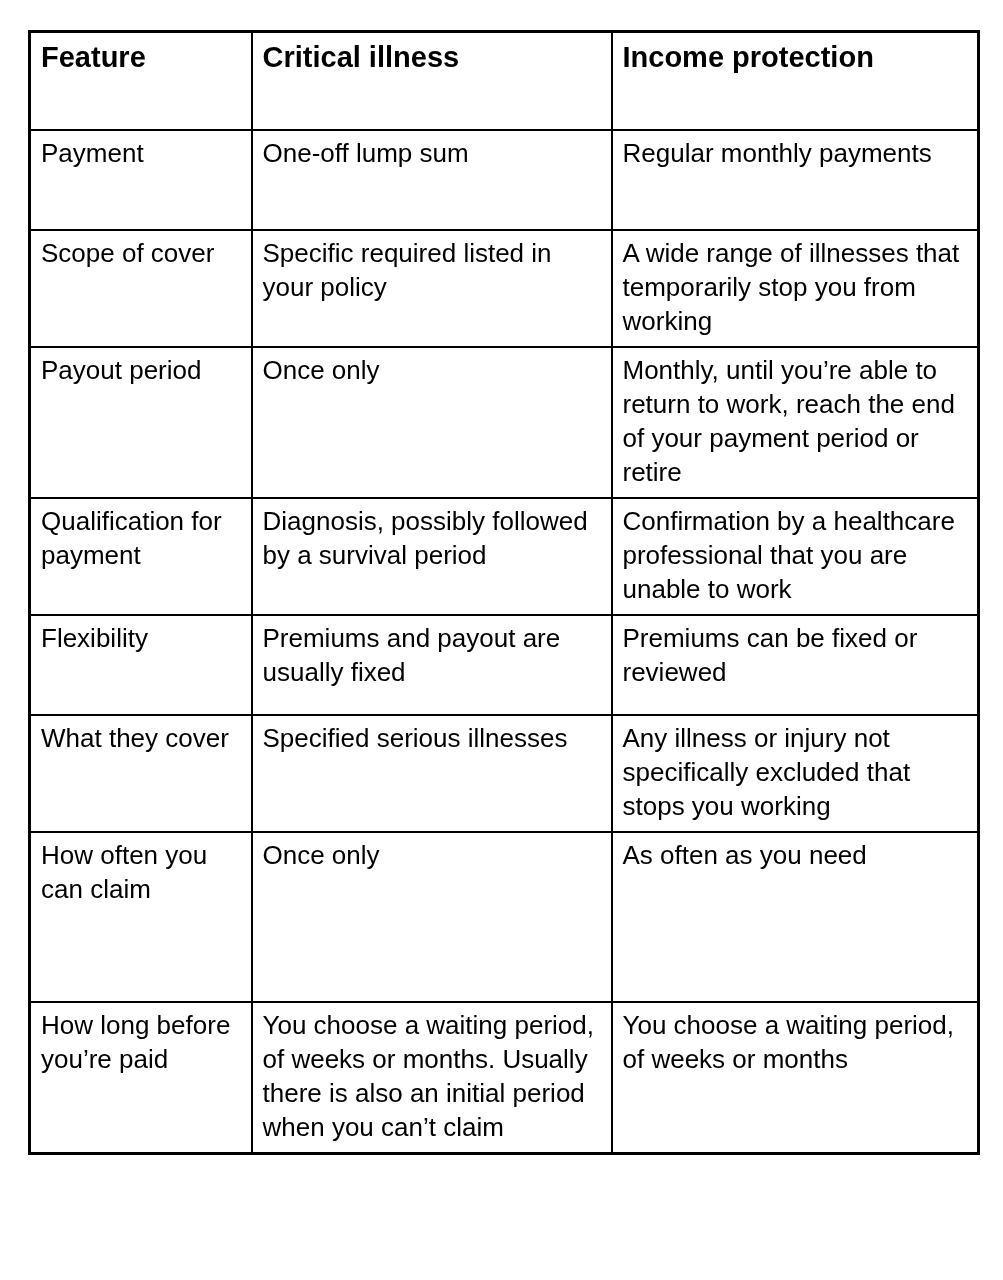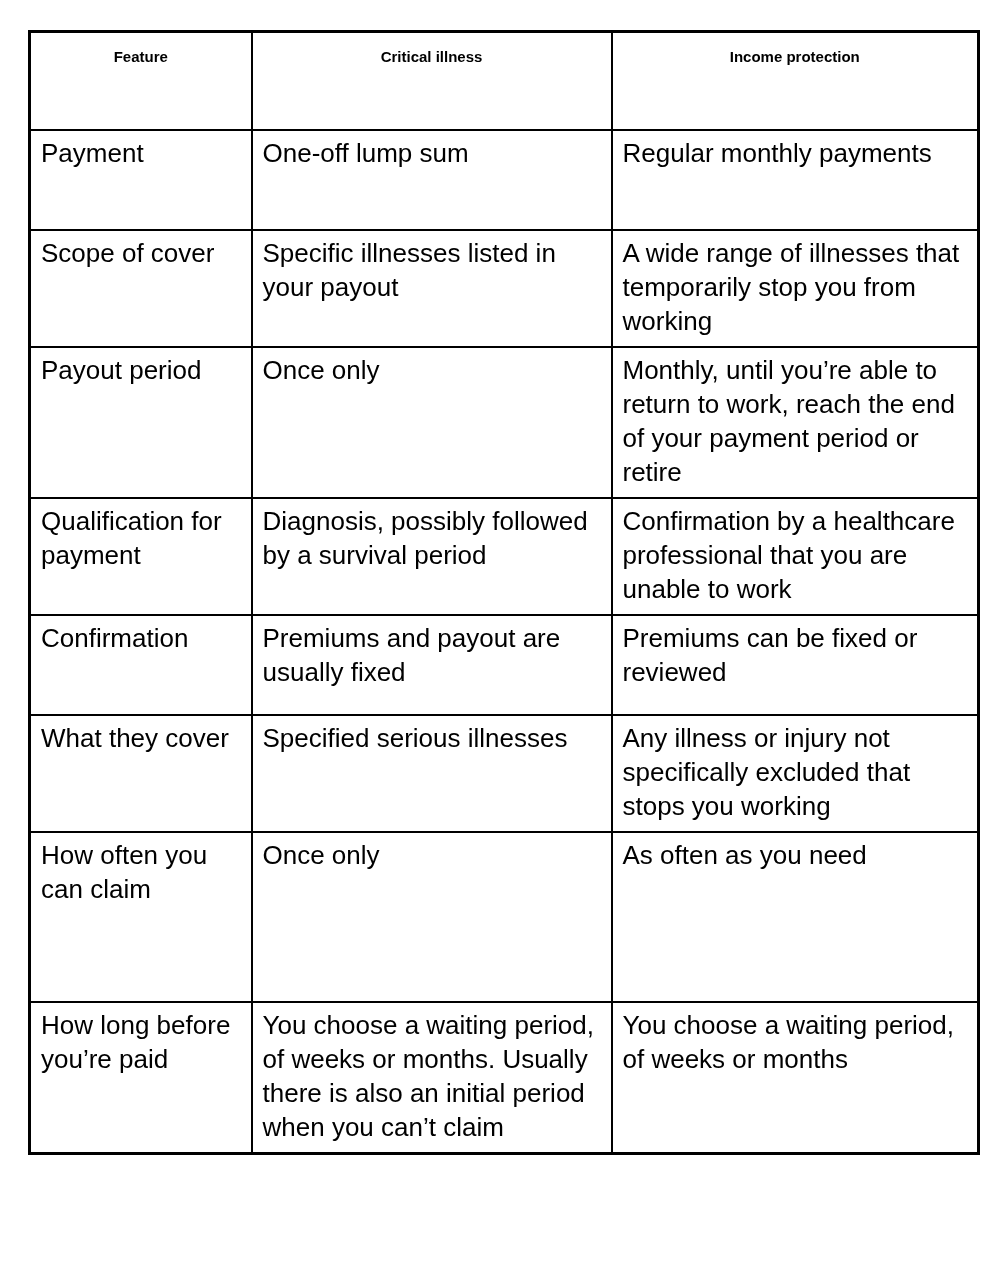--- a/index.html
+++ b/index.html
@@ -29,22 +29,22 @@
   table.compare td {
     border: 2px solid #000000;
     vertical-align: top;
     font-size: 26px;
     line-height: 34px;
     padding: 5px 10px 8px 10px;
     word-wrap: break-word;
   }
   table.compare th {
     font-weight: bold;
-    font-size: 15px;
-    text-align: center;
+    font-size: 29px;
+    text-align: left;
     padding-top: 7px;
   }
   table.compare td.feature-cell {
     padding-right: 6px;
   }
 </style>
 </head>
 <body>
 
 <div class="page">
@@ -62,35 +62,35 @@
       </tr>
     </thead>
     <tbody>
       <tr style="height:100px">
         <td class="feature-cell">Payment</td>
         <td>One-off lump sum</td>
         <td>Regular monthly payments</td>
       </tr>
       <tr style="height:80px">
         <td class="feature-cell">Scope of cover</td>
-        <td>Specific illnesses listed in your payout</td>
+        <td>Specific required listed in your policy</td>
         <td>A wide range of illnesses that temporarily stop you from working</td>
       </tr>
       <tr style="height:140px">
         <td class="feature-cell">Payout period</td>
         <td>Once only</td>
         <td>Monthly, until you’re able to return to work, reach the end of your payment period or retire</td>
       </tr>
       <tr style="height:108px">
         <td class="feature-cell">Qualification for payment</td>
         <td>Diagnosis, possibly followed by a survival period</td>
         <td>Confirmation by a healthcare professional that you are unable to work</td>
       </tr>
       <tr style="height:100px">
-        <td class="feature-cell">Confirmation</td>
+        <td class="feature-cell">Flexibility</td>
         <td>Premiums and payout are usually fixed</td>
         <td>Premiums can be fixed or reviewed</td>
       </tr>
       <tr style="height:109px">
         <td class="feature-cell">What they cover</td>
         <td>Specified serious illnesses</td>
         <td>Any illness or injury not specifically excluded that stops you working</td>
       </tr>
       <tr style="height:170px">
         <td class="feature-cell">How often you can claim</td>

